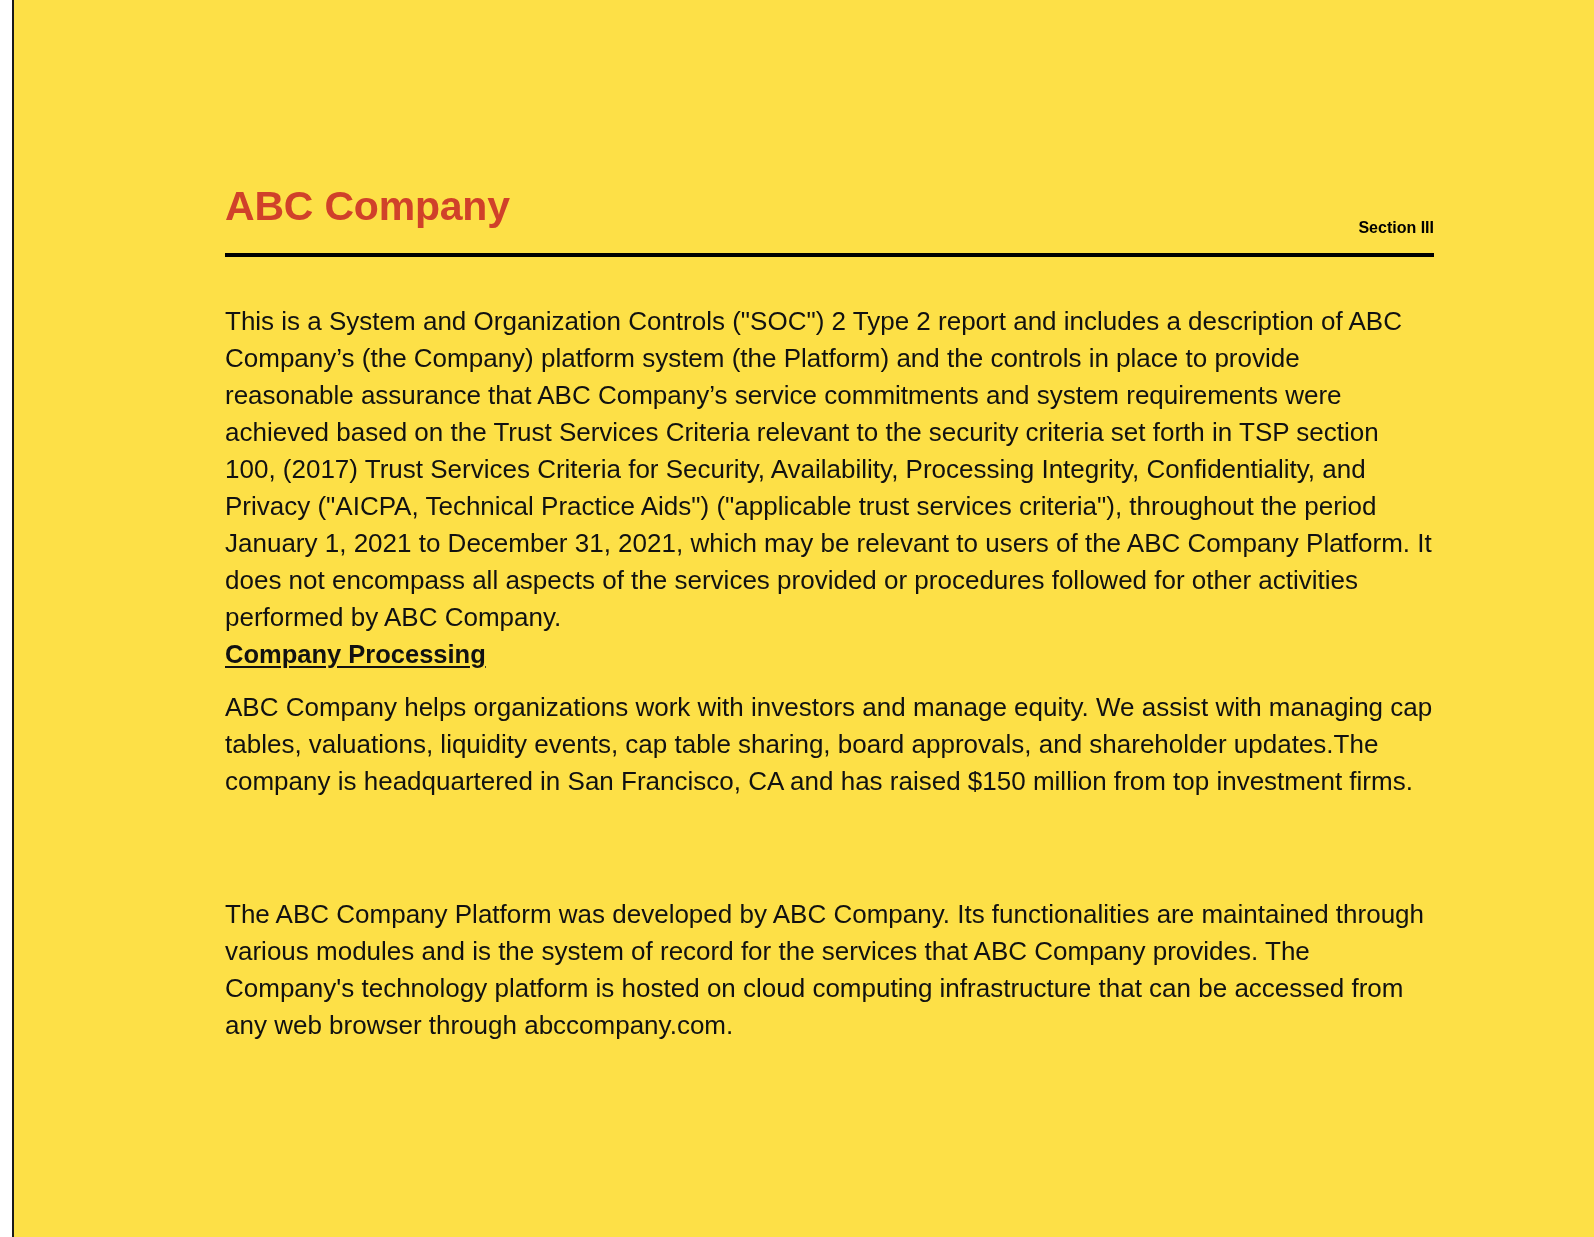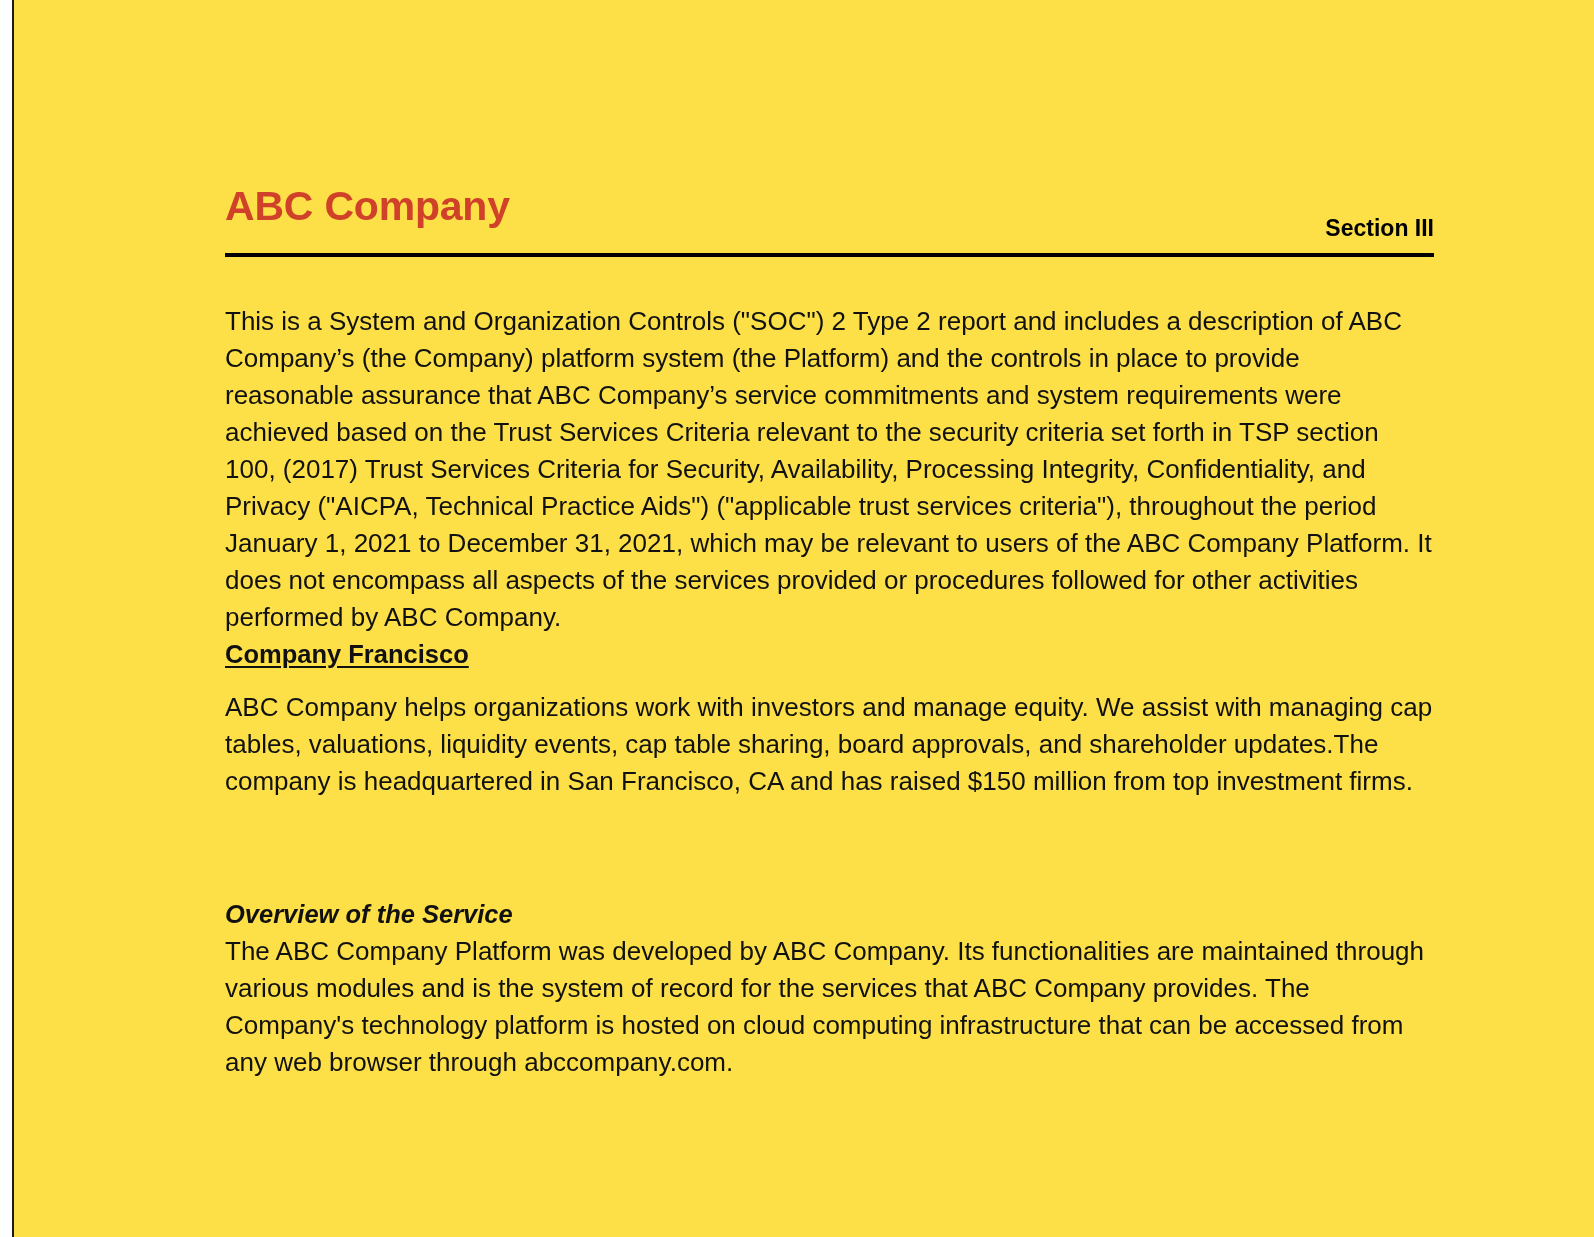--- a/index.html
+++ b/index.html
@@ -54,21 +54,21 @@
     line-height: 48px;
     letter-spacing: -0.2px;
     color: #D0412A;
     white-space: nowrap;
   }
 
   .doc-section {
     position: absolute;
     right: 0;
     top: 33px;
-    font-size: 23px;
+    font-size: 16px;
     font-weight: bold;
     line-height: 26px;
     color: #000000;
     white-space: nowrap;
   }
 
   .header-rule {
     position: absolute;
     left: 0;
     right: 0;
@@ -124,26 +124,25 @@
       <div class="doc-title">ABC Company</div>
       <div class="doc-section">Section III</div>
       <div class="header-rule"></div>
     </div>
 
     <div class="body-block">
       <p class="para">This is a System and Organization Controls ("SOC") 2 Type 2 report and includes a description of ABC Company’s (the Company) platform system (the Platform) and the controls in place to provide reasonable assurance that ABC Company’s service commitments and system requirements were achieved based on the Trust Services Criteria relevant to the security criteria set forth in TSP section 100, (2017) Trust Services Criteria for Security, Availability, Processing Integrity, Confidentiality, and Privacy ("AICPA, Technical Practice Aids") ("applicable trust services criteria"), throughout the period January 1, 2021 to December 31, 2021, which may be relevant to users of the ABC Company Platform. It does not encompass all aspects of the services provided or procedures followed for other activities performed by ABC Company.</p>
     </div>
 
     <div>
-      <div class="heading heading-underline">Company Francisco</div>
+      <div class="heading heading-underline">Company Processing</div>
       <div class="gap-sm"></div>
       <p class="para">ABC Company helps organizations work with investors and manage equity. We assist with managing cap tables, valuations, liquidity events, cap table sharing, board approvals, and shareholder updates.The company is headquartered in San Francisco, CA and has raised $150 million from top investment firms.</p>
     </div>
 
     <div class="gap-lg"></div>
 
     <div>
-      <div class="heading heading-italic">Overview of the Service</div>
       <p class="para">The ABC Company Platform was developed by ABC Company. Its functionalities are maintained through various modules and is the system of record for the services that ABC Company provides. The Company's technology platform is hosted on cloud computing infrastructure that can be accessed from any web browser through abccompany.com.</p>
     </div>
 
   </div>
 </div>
 
 </body></html>

